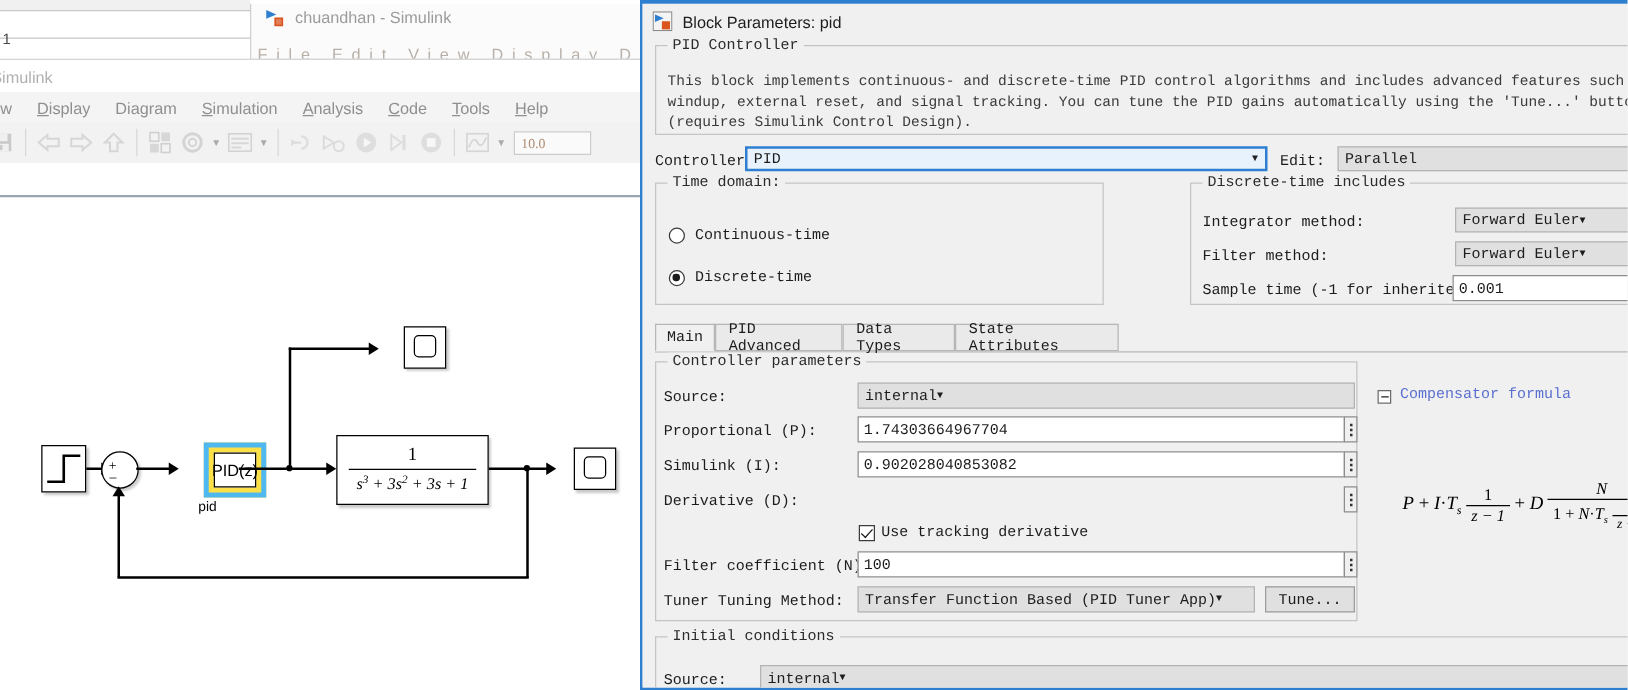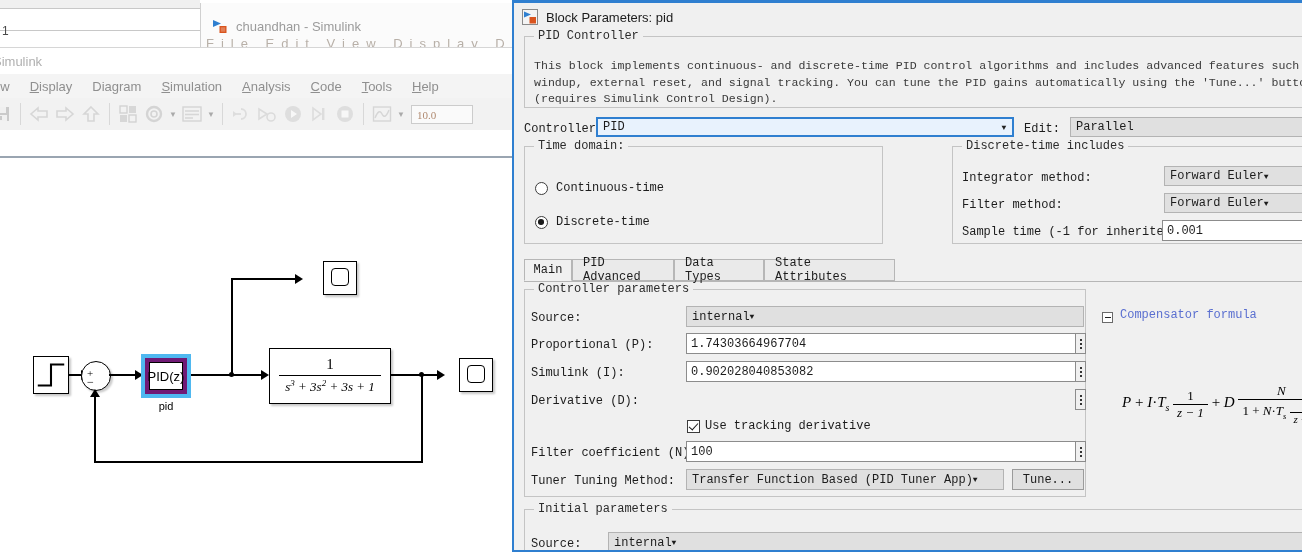--- a/index.html
+++ b/index.html
@@ -12,21 +12,21 @@
   }
   
   #bg-root{position:absolute;left:0;top:0;width:1302px;height:552px;overflow:hidden;}
 
   
   .back-window{position:absolute;left:0;top:0;width:200px;height:552px;background:#f0f0f0;}
   .back-strip{position:absolute;left:0;background:#ffffff;border-top:1px solid #c8c8c8;border-bottom:1px solid #c8c8c8;}
 
   
   .mid-window{position:absolute;left:200px;top:3px;width:318px;height:44px;background:#fbfbfb;border:1px solid #d0d0d0;border-top:none;}
-  .mid-titlebar{position:absolute;left:206px;top:6px;width:306px;height:28px;display:flex;align-items:flex-end;gap:8px;padding-left:6px;}
+  .mid-titlebar{position:absolute;left:206px;top:6px;width:306px;height:28px;display:flex;align-items:flex-start;gap:8px;padding-left:6px;}
   .mid-title-text{color:#9b9b9b;font-size:13px;font-family:"Liberation Sans",sans-serif;}
   .mid-menu-ghost{position:absolute;left:206px;top:36px;width:300px;height:12px;overflow:hidden;color:#b8b0a8;font-size:13px;letter-spacing:7px;white-space:nowrap;}
 
   
   .fg-window{position:absolute;left:-14px;top:47px;width:526px;height:505px;background:#f0f0f0;border:1px solid #a0a0a0;border-top:1px solid #d6d6d6;}
   .fg-titlebar{position:absolute;left:0;top:0;width:526px;height:26px;background:#ffffff;display:flex;align-items:center;padding-left:6px;}
   .fg-title-text{color:#b0b0b0;font-size:13px;}
   .fg-menubar{position:absolute;left:0;top:26px;width:526px;height:24px;background:#f4f4f4;display:flex;align-items:center;gap:20px;padding-left:6px;}
   .menu-item{color:#8f8f8f;font-size:13px;cursor:default;}
   .menu-item u{text-decoration:underline;}
@@ -44,21 +44,21 @@
   .wire.h{height:1.6px;}
   .wire.v{width:1.6px;}
   .arrow{position:absolute;width:0;height:0;border-top:5px solid transparent;border-bottom:5px solid transparent;border-left:8px solid #000;}
   .arrow.up{border:none;border-left:5px solid transparent;border-right:5px solid transparent;border-bottom:8px solid #000;}
   .dot{position:absolute;width:5px;height:5px;border-radius:50%;background:#000;}
   .sum-blk{position:absolute;width:28px;height:28px;border-radius:50%;border:1.6px solid #000;background:#fff;box-shadow:2px 2px 2px rgba(0,0,0,.2);}
   .sum-plus{position:absolute;left:5px;top:5px;font-size:11px;color:#000;font-family:"Liberation Serif",serif;}
   .sum-minus{position:absolute;left:5px;top:13px;font-size:12px;color:#000;font-family:"Liberation Serif",serif;}
   .step-glyph{position:absolute;left:0;top:0;width:100%;height:100%;}
   .scope-inner{position:absolute;left:7px;top:6px;right:7px;bottom:14px;border:1.8px solid #000;border-radius:4px;background:#fff;}
-  .pid-sel{position:absolute;box-sizing:border-box;border:4px solid #4fb8f0;background:#701a75;}
+  .pid-sel{position:absolute;box-sizing:border-box;border:4px solid #4fb8f0;background:#fde047;margin-left:22px;}
   .pid-inner{position:absolute;left:4px;top:4px;right:4px;bottom:4px;background:#fff;border:1.6px solid #000;display:flex;align-items:center;justify-content:center;font-size:13px;font-family:"Liberation Sans",sans-serif;color:#000;}
   .blk-label{position:absolute;font-size:11px;color:#000;text-align:center;font-family:"Liberation Sans",sans-serif;}
   .tf-blk{display:flex;align-items:center;justify-content:center;}
   .frac{display:inline-block;text-align:center;font-family:"Liberation Serif",serif;font-style:italic;font-size:15px;line-height:1.15;color:#000;}
   .frac .num{display:block;padding:0 6px 1px 6px;font-style:normal;}
   .frac .bar{display:block;height:1px;background:#000;margin:1px 0;}
   .frac .den{display:block;padding:1px 6px 0 6px;font-size:13px;}
   .frac sup{font-size:9px;vertical-align:super;}
 
   
@@ -452,21 +452,21 @@
       + <span class="it">D</span>
       <span class="fr" style="font-size:13px;">
         <span class="n it">N</span><span class="b"></span>
         <span class="d">1 + <span class="it">N</span>·<span class="it">T<span class="sub">s</span></span>
           <span class="fr" style="font-size:11px;"><span class="n">1</span><span class="b"></span><span class="d it">z − 1</span></span>
         </span>
       </span>
     </div>
 
     <div class="group" style="left:10px;top:478px;width:780px;height:60px;">
-      <span class="group-title">Initial parameters</span>
+      <span class="group-title">Initial conditions</span>
     </div>
     <div class="lbl" style="left:17px;top:506px;">Source:</div>
     <div class="flat" style="left:94px;top:501px;width:696px;height:21px;">
       <span class="cval">internal</span>
       <span class="carrow" style="font-size:8px;">▼</span>
     </div>
 
   </div>
 </div>
 

